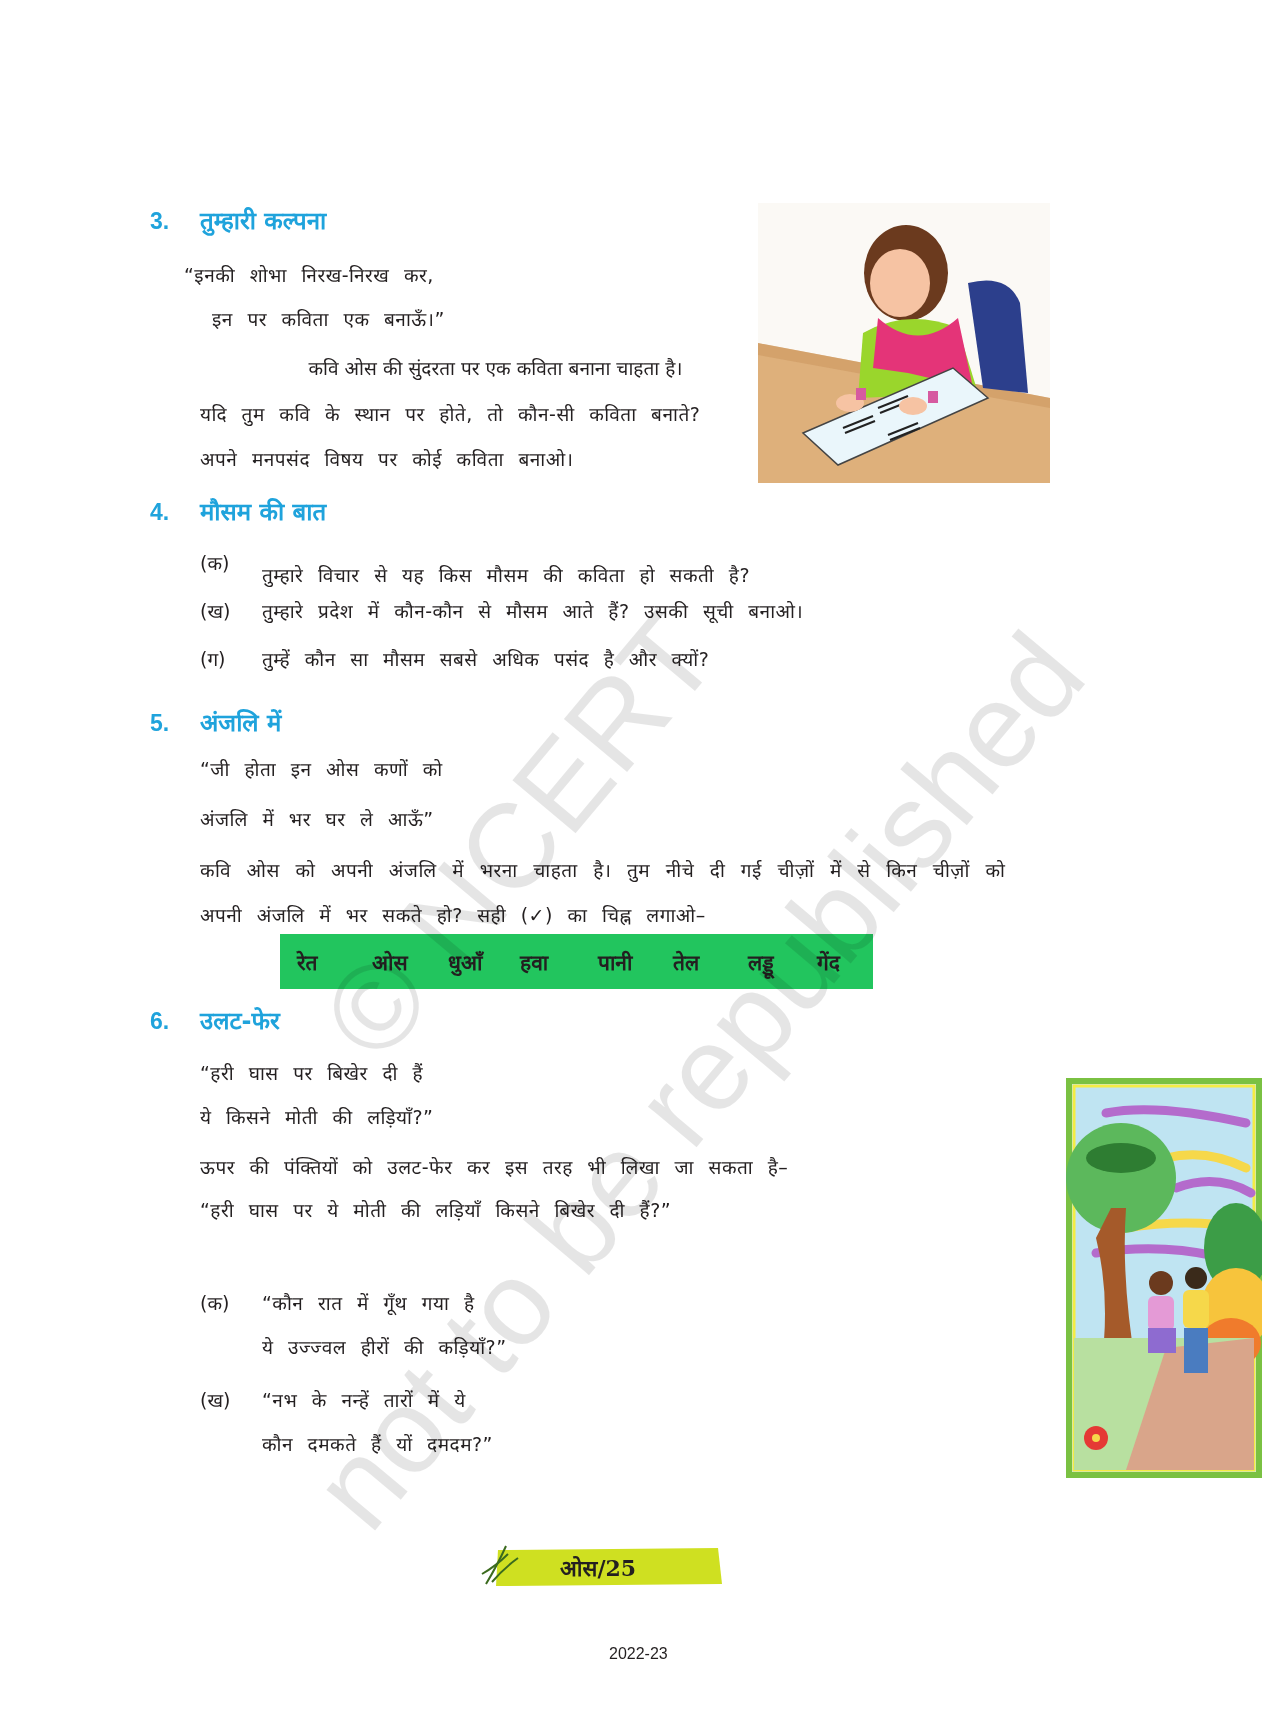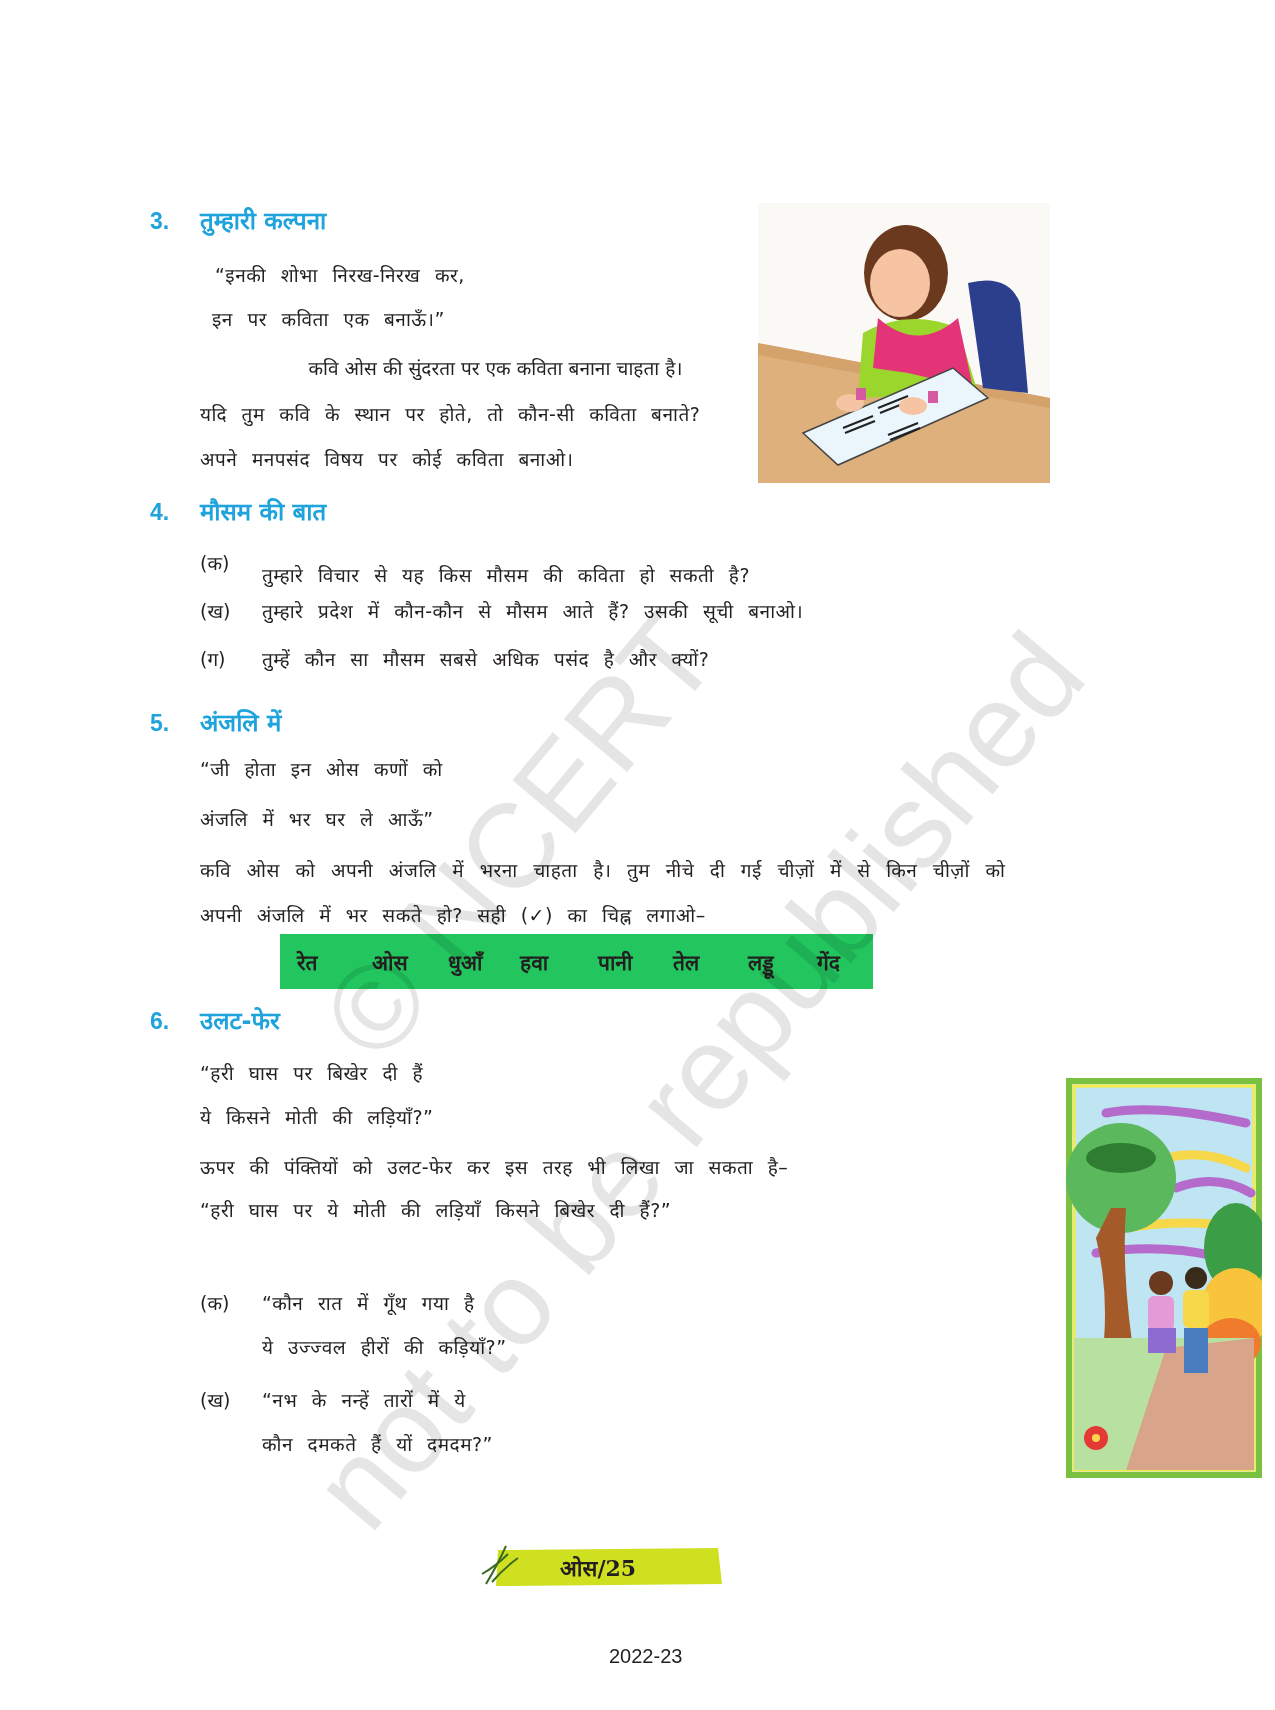--- a/index.html
+++ b/index.html
@@ -18,36 +18,36 @@
 
   .choice-box { position:absolute; left:280px; top:934px; width:593px; height:55px;
                 background:#22c55e; display:flex; align-items:center; }
   .choice-box span { position:absolute; font-size:21px; font-weight:bold; }
 
   .illus { position:absolute; overflow:hidden; }
 
   .footer-band { position:absolute; left:478px; top:1544px; width:246px; height:44px; }
   .footer-text { position:absolute; left:560px; top:1552px; font-family:"DejaVu Serif", serif;
                  font-weight:bold; font-size:22px; color:#231f20; }
-  .year { position:absolute; left:609px; top:1645px; font-family:"Liberation Sans", sans-serif; font-size:20px; color:#231f20; }
+  .year { position:absolute; left:609px; top:1645px; font-family:"Liberation Sans", sans-serif; font-size:16px; color:#231f20; }
 
   .watermark { position:absolute; left:120px; top:640px; width:1150px; transform:rotate(-50deg);
                transform-origin:left top; color:rgba(0,0,0,0.1); font-family:"Liberation Sans", sans-serif;
                font-size:120px; line-height:125px; pointer-events:none; white-space:nowrap; }
 </style>
 </head>
 <body>
 
 <div class="page">
 
   <div class="section-head" style="left:150px; top:203px;">
     <span class="num">3.</span>
     <span class="title">तुम्हारी कल्पना</span>
   </div>
-  <div class="line" style="left:215px; top:262px;">“इनकी शोभा निरख-निरख कर,</div>
+  <div class="line" style="left:184px; top:262px;">“इनकी शोभा निरख-निरख कर,</div>
   <div class="line" style="left:212px; top:306px;">इन पर कविता एक बनाऊँ।”</div>
   <div class="just" style="left:200px; top:355px; width:535px;">
       <span>कवि ओस की सुंदरता पर एक कविता बनाना चाहता है।</span>
     </div>
   <div class="line" style="left:200px; top:401px;">यदि तुम कवि के स्थान पर होते, तो कौन-सी कविता बनाते?</div>
   <div class="line" style="left:200px; top:446px;">अपने मनपसंद विषय पर कोई कविता बनाओ।</div>
 
   <div class="illus" style="left:758px; top:203px; width:292px; height:280px;">
     <svg width="292" height="280" viewBox="0 0 292 280">
       <rect width="292" height="280" fill="#fbf9f5"></rect>

